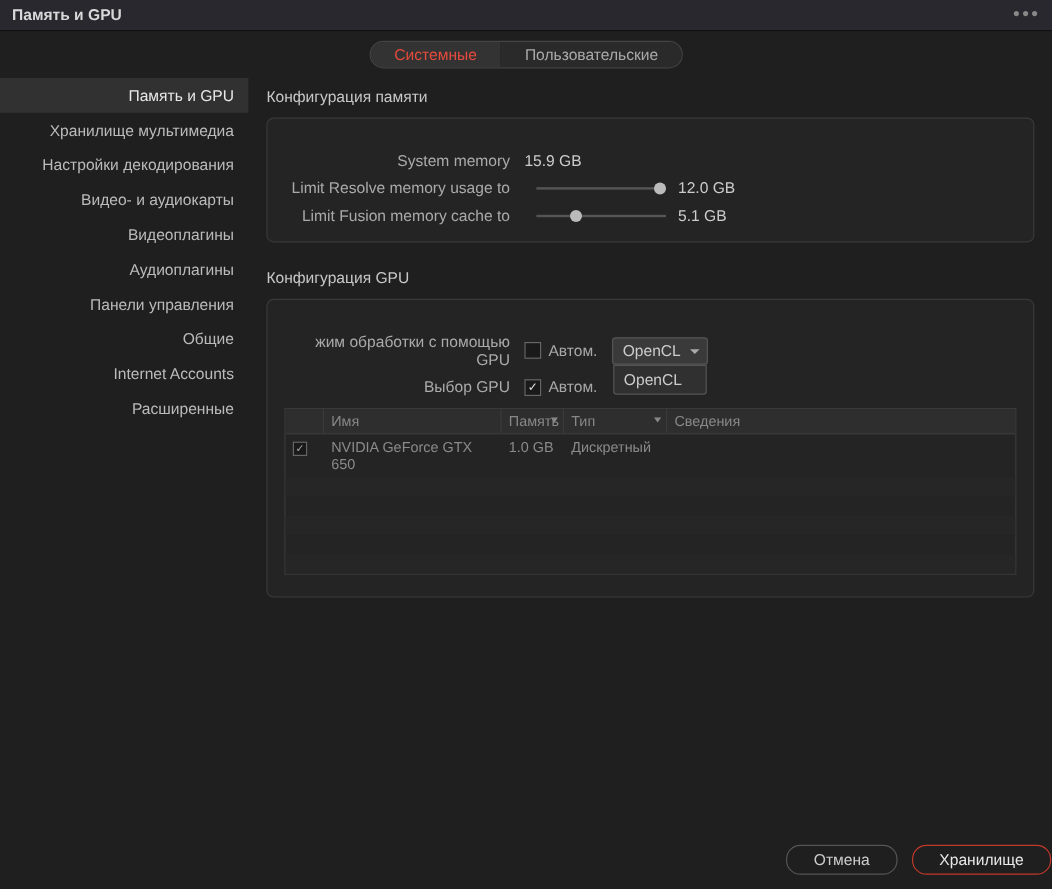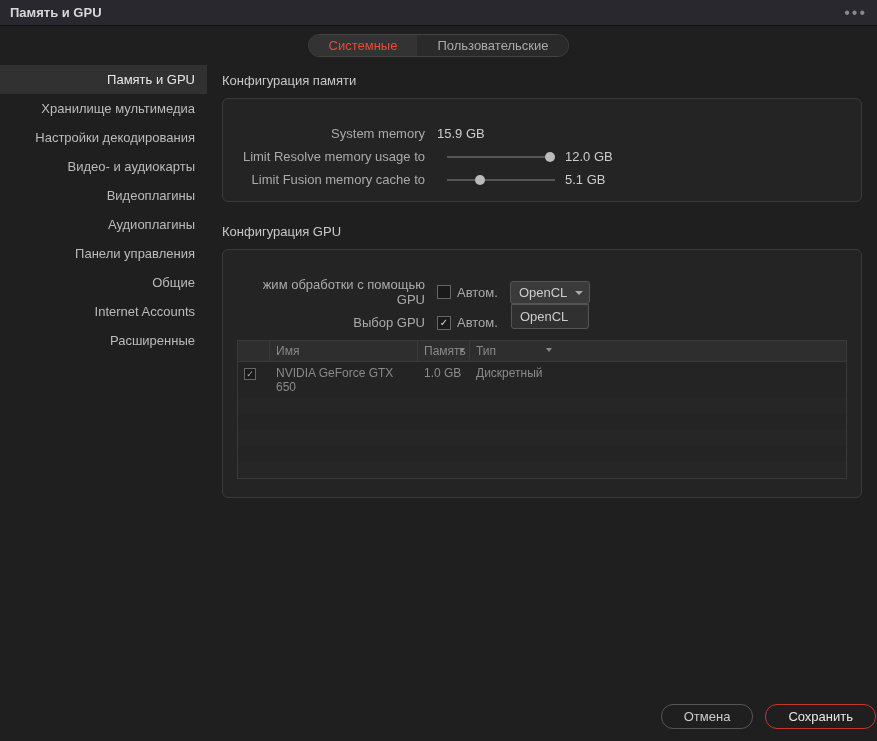--- a/index.html
+++ b/index.html
@@ -121,33 +121,34 @@
         <span class="checkbox checked"></span>
         <span>Автом.</span>
       </div>
 
       <div class="gpu-table">
         <div class="gpu-header">
           <div class="col-check"></div>
           <div class="col-name">Имя</div>
           <div class="col-mem"><span>Память</span><span class="sort-arrow"></span></div>
           <div class="col-type"><span>Тип</span><span class="sort-arrow"></span></div>
+          <div class="col-info">Сведения</div>
         </div>
         <div class="gpu-row">
           <div class="col-check"><span class="checkbox-sm checked"></span></div>
           <div class="col-name">NVIDIA GeForce GTX 650</div>
           <div class="col-mem">1.0 GB</div>
           <div class="col-type">Дискретный</div>
         </div>
         <div class="gpu-body-row alt"></div>
         <div class="gpu-body-row"></div>
         <div class="gpu-body-row alt"></div>
         <div class="gpu-body-row"></div>
         <div class="gpu-body-row alt"></div>
       </div>
     </div>
   </div>
 </div>
 
 <div class="footer">
   <button class="btn">Отмена</button>
-  <button class="btn primary">Сохранить</button>
+  <button class="btn primary">Хранилище</button>
 </div>
 
 </body></html>

